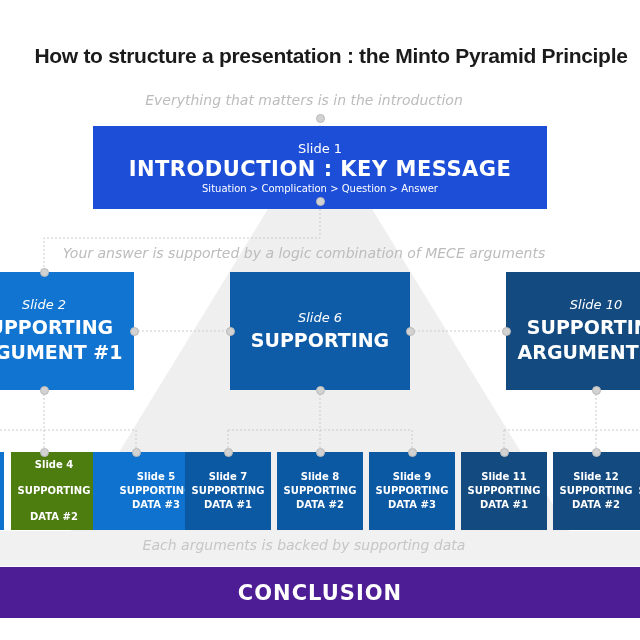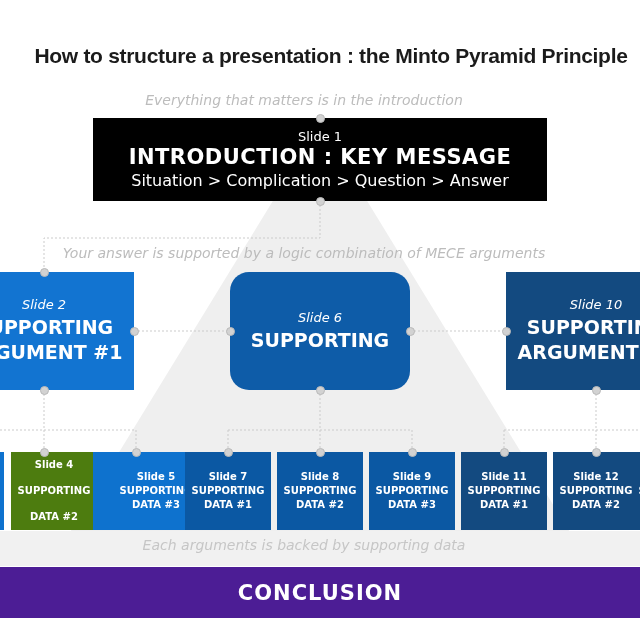--- a/index.html
+++ b/index.html
@@ -34,23 +34,23 @@
   .dot{
     position:absolute;width:9px;height:9px;border-radius:50%;
     background:#d2d2d2;border:1px solid #b9b9b9;box-sizing:border-box;z-index:5;
   }
   
   .box{position:absolute;color:#ffffff;text-align:center;z-index:4;
        display:flex;flex-direction:column;justify-content:center;align-items:center;}
   .intro-box{left:93px;top:118px;width:454px;height:83px;}
   .intro-slide{font-size:13px;margin-bottom:2px;}
   .intro-title{font-weight:bold;font-size:21px;letter-spacing:0.5px;line-height:1.1;}
-  .intro-sub{font-size:16px;margin-top:2px;}
+  .intro-sub{font-size:10px;margin-top:2px;}
   .arg-box{top:272px;width:180px;height:118px;}
-  .arg-1{left:-46px;} .arg-2{left:230px;border-radius:19px;} .arg-3{left:506px;}
+  .arg-1{left:-46px;} .arg-2{left:230px;} .arg-3{left:506px;}
   .arg-slide{font-size:13px;margin-bottom:3px;font-style:italic;}
   .arg-line{font-weight:bold;font-size:19px;line-height:1.3;}
   .data-box{top:452px;width:86px;height:78px;}
   .data-slide,.data-line{font-weight:bold;font-size:10px;line-height:1.4;}
   .conclusion-bar{
     position:absolute;left:0;top:567px;width:640px;height:51px;z-index:5;
     display:flex;align-items:center;justify-content:center;color:#fff;
   }
   .conclusion-text{font-weight:bold;font-size:21px;letter-spacing:1px;}
 </style>
@@ -97,21 +97,21 @@
   <div class="dot" style="left:315.5px;top:447.5px;"></div>
   <div class="dot" style="left:407.5px;top:447.5px;"></div>
   <div class="dot" style="left:499.5px;top:447.5px;"></div>
   <div class="dot" style="left:591.5px;top:447.5px;"></div>
 
   <div class="slide-title">How to structure a presentation : the Minto Pyramid Principle</div>
   <div class="caption caption-intro">Everything that matters is in the introduction</div>
   <div class="caption caption-args">Your answer is supported by a logic combination of MECE arguments</div>
   <div class="caption caption-data">Each arguments is backed by supporting data</div>
 
-  <div class="box intro-box" style="background-color: #000000;">
+  <div class="box intro-box" style="background-color: #1d4ed8; margin-top: 8px;">
     <div class="intro-slide">Slide 1</div>
     <div class="intro-title">INTRODUCTION : KEY MESSAGE</div>
     <div class="intro-sub">Situation &gt; Complication &gt; Question &gt; Answer</div>
   </div>
 
   <div class="box arg-box arg-1" style="background-color: rgb(18, 116, 209);">
     <div class="arg-slide">Slide 2</div>
     <div class="arg-line">SUPPORTING</div>
     <div class="arg-line">ARGUMENT #1</div>
   </div>

